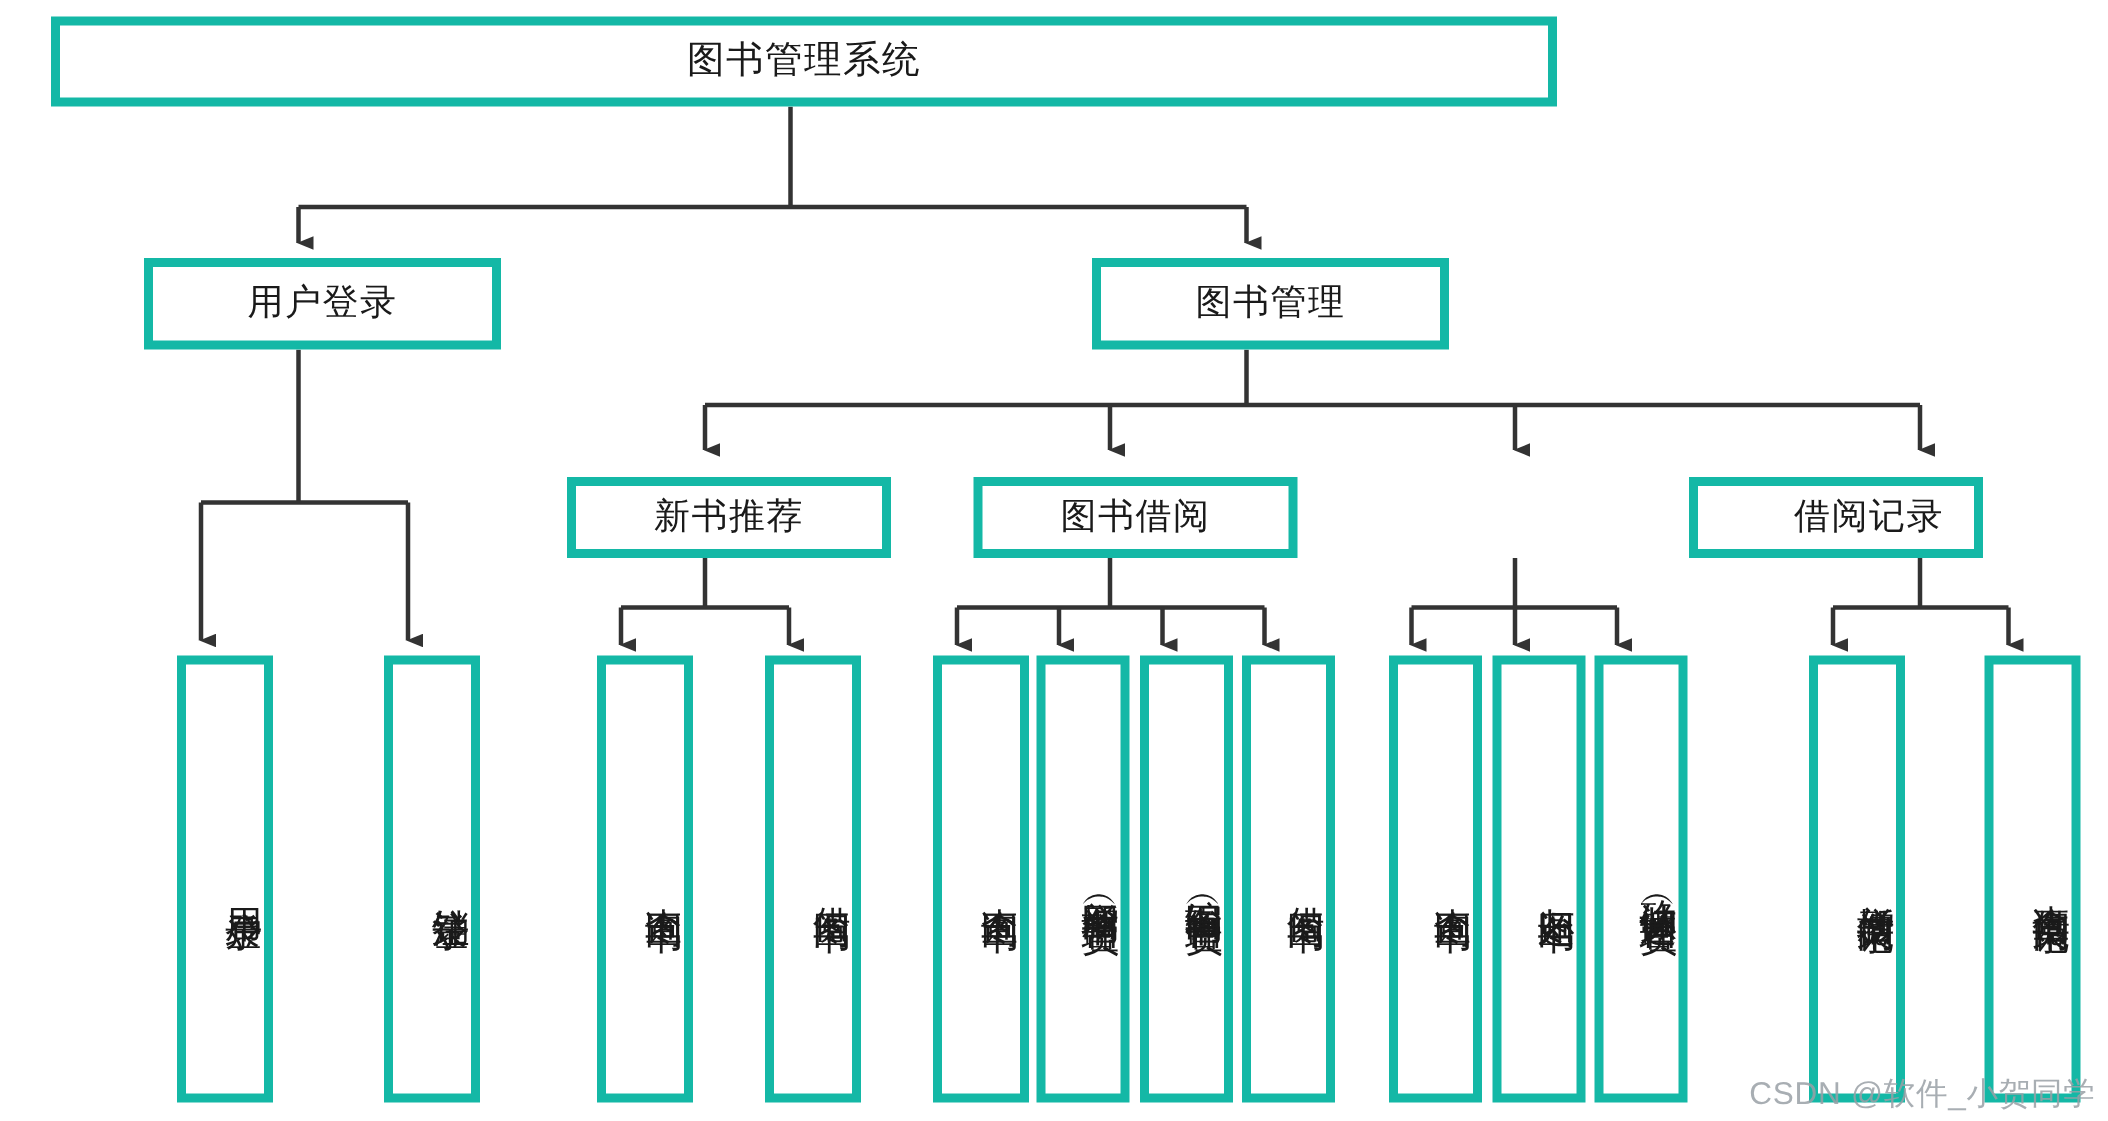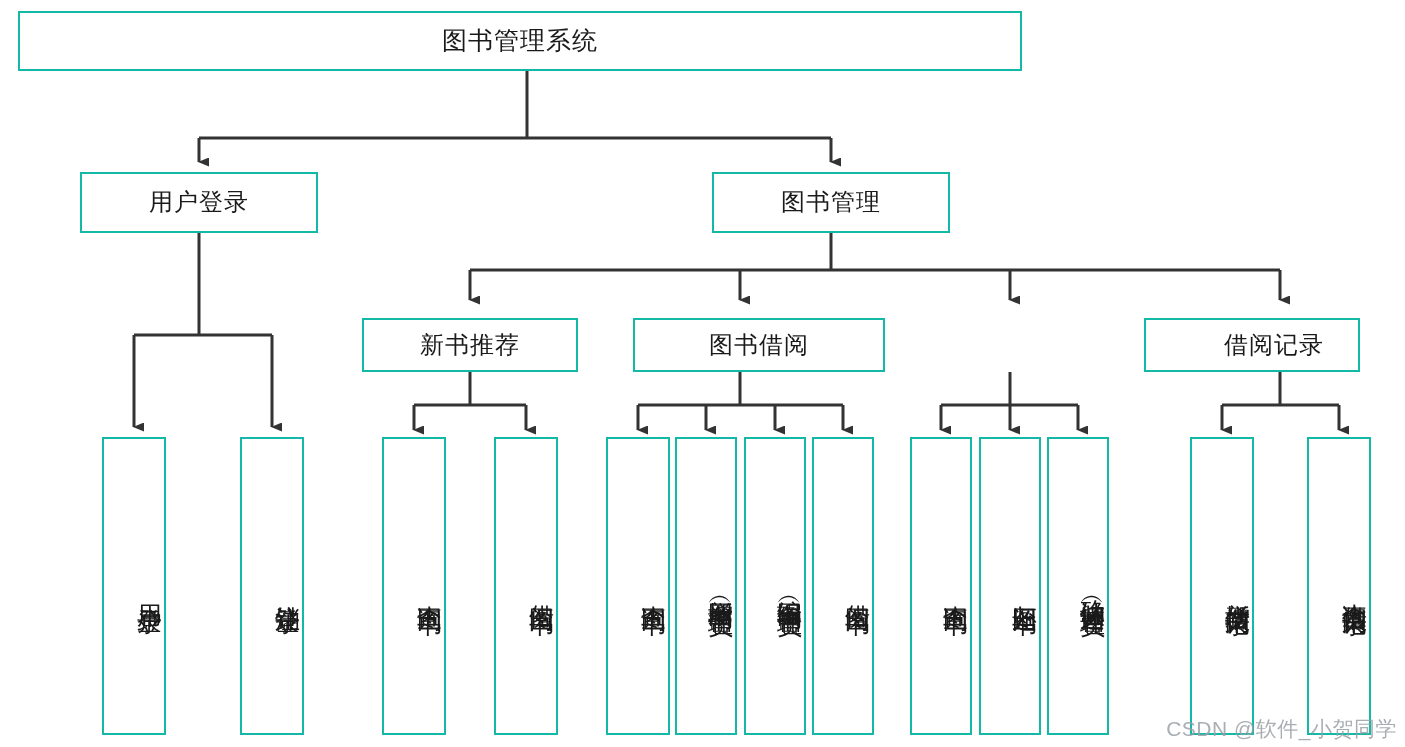--- a/index.html
+++ b/index.html
@@ -22,25 +22,26 @@
     position: absolute;
     top: 0;
     left: 0;
     width: 1405px;
     height: 747px;
   }
   .node {
     position: absolute;
     box-sizing: border-box;
     background: #ffffff;
-    border: 2px solid #14b8a6;
+    border: 6px solid #14b8a6;
     display: flex;
     align-items: center;
     justify-content: center;
     color: #1a1a1a;
+    margin-left: 16px;
   }
   .node-h {
     font-size: 24px;
     letter-spacing: 1px;
     line-height: 1.1;
     white-space: nowrap;
   }
   .node-root {
     font-size: 25px;
   }
@@ -126,22 +127,22 @@
       <path d="M1339,405 L1339,430" marker-end="url(#arrow)"></path>
     </g>
   </svg>
 
   <div class="node node-h node-root" style="left:18px; top:11px; width:1004px; height:60px;">图书管理系统</div>
 
   <div class="node node-h" style="left:80px; top:172px; width:238px; height:61px;">用户登录</div>
   <div class="node node-h" style="left:362px; top:318px; width:216px; height:54px;">新书推荐</div>
 
   <div class="node node-h" style="left:712px; top:172px; width:238px; height:61px;">图书管理</div>
-  <div class="node node-h" style="left:633px; top:318px; width:252px; height:54px;text-align:right;">图书借阅</div>
-  <div class="node node-h" style="left:1144px; top:318px; width:216px; height:54px;padding-left:44px;">借阅记录</div>
+  <div class="node node-h" style="left:633px; top:318px; width:216px; height:54px;text-align:right;">图书借阅</div>
+  <div class="node node-h" style="left:1110px; top:318px; width:196px; height:54px;padding-left:44px;">借阅记录</div>
 
   <div class="node node-v" style="left:102px; top:437px; width:64px; height:298px;">
     <span>用户登录</span>
   </div>
   <div class="node node-v" style="left:240px; top:437px; width:64px; height:298px;">
     <span>注销登录</span>
   </div>
 
   <div class="node node-v" style="left:382px; top:437px; width:64px; height:298px;">
     <span>查询图书</span>

